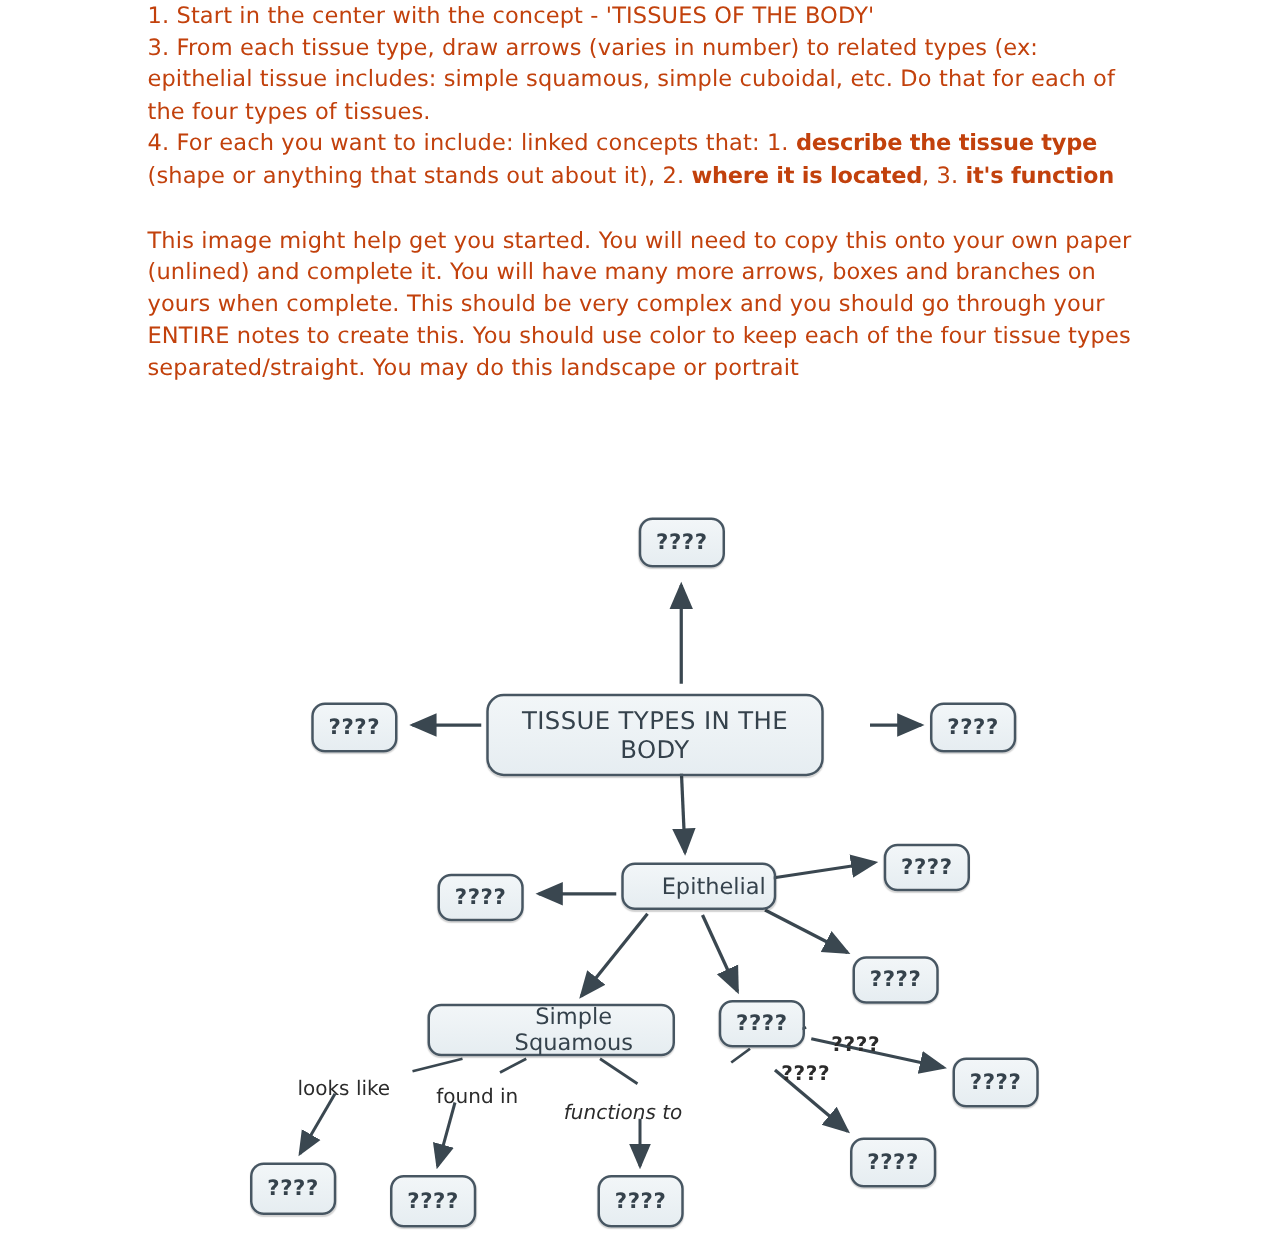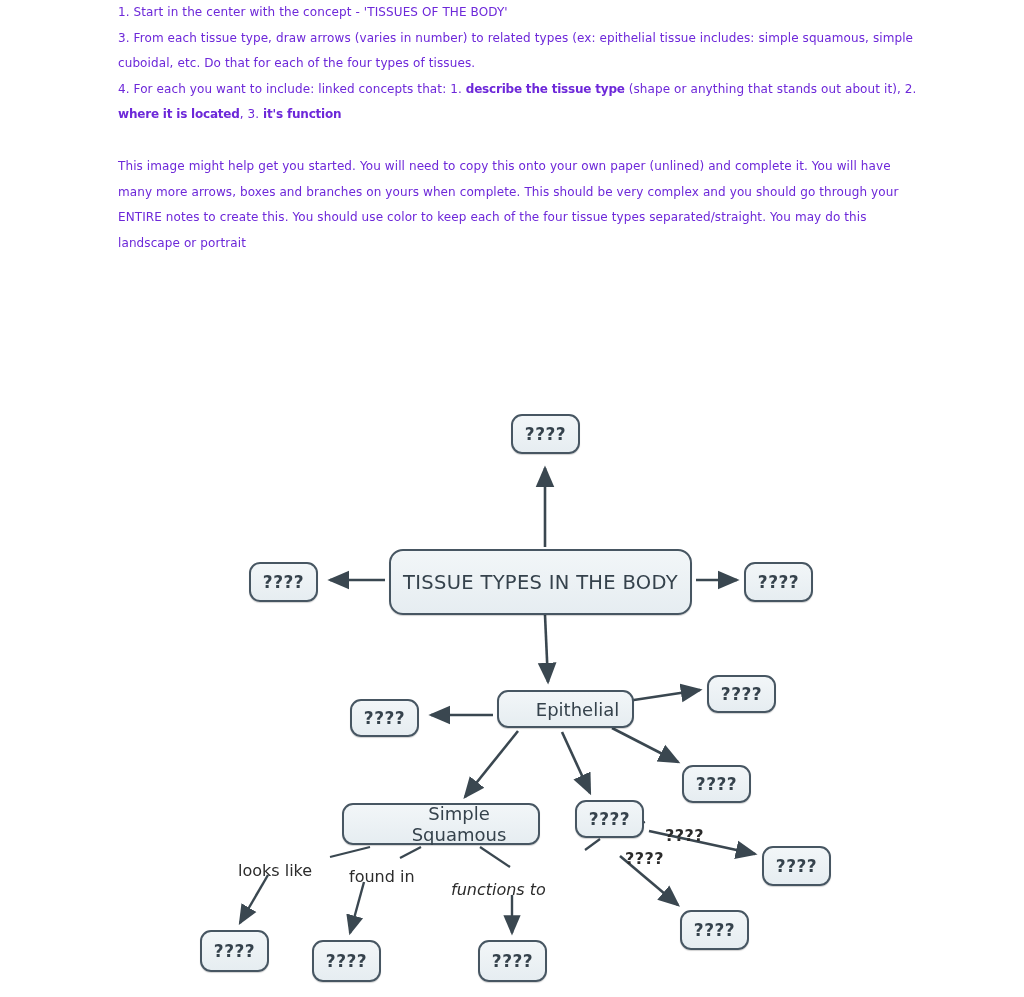--- a/index.html
+++ b/index.html
@@ -6,23 +6,23 @@
   body{
     width:1024px;height:997px;
     background:#ffffff;
     font-family:"Liberation Sans", sans-serif;
     overflow:hidden;
     position:relative;
   }
   #instructions{
     position:absolute;
     left:118px; top:0px; width:800px;
-    color:#6d28d9;
+    color:#c2410c;
     font-family:"DejaVu Sans", sans-serif;
-    font-size:12px;
+    font-size:18px;
     line-height:25.6px;
     letter-spacing:.1px;
   }
   #instructions p{margin:0;}
   #instructions .gap{height:26px;}
   #instructions b{font-weight:bold;letter-spacing:-.2px;}
   #diagram{
     position:absolute;left:0;top:370px;width:1024px;height:627px;
   }
   #diagram svg{position:absolute;left:0;top:0;}
@@ -96,30 +96,30 @@
     </g>
     <g stroke="#3a4750" stroke-width="2.4" fill="none" marker-end="url(#ah)">
       <path d="M268,505 L240,553"></path>
       <path d="M364,512 L350,563"></path>
       <path d="M512,525 L512,563"></path>
     </g>
   </svg>
 <div class="node q" style="left: 511px; top: 44px; width: 69px; height: 40px;">
       <span>????</span>
     </div>
-    <div class="node center" style="left: 389px; top: 179px; width: 303px; height: 66px;">
+    <div class="node center" style="left: 389px; top: 185px; width: 270px; height: 66px;">
       <span>TISSUE TYPES IN THE BODY</span>
     </div>
     <div class="node q" style="left: 249px; top: 192px; width: 69px; height: 40px;">
       <span>????</span>
     </div>
     <div class="node q" style="left: 744px; top: 192px; width: 69px; height: 40px;">
       <span>????</span>
     </div>
-    <div class="node mid" style="left: 497px; top: 320px; width: 137px; height: 38px; padding-left: 24px;">
+    <div class="node mid" style="left: 497px; top: 320px; width: 124px; height: 38px; padding-left: 24px;">
       <span>Epithelial</span>
     </div>
     <div class="node q" style="left: 350px; top: 329px; width: 69px; height: 38px;">
       <span>????</span>
     </div>
     <div class="node q" style="left: 707px; top: 305px; width: 69px; height: 38px;">
       <span>????</span>
     </div>
     <div class="node q" style="left: 682px; top: 395px; width: 69px; height: 38px;">
       <span>????</span>

